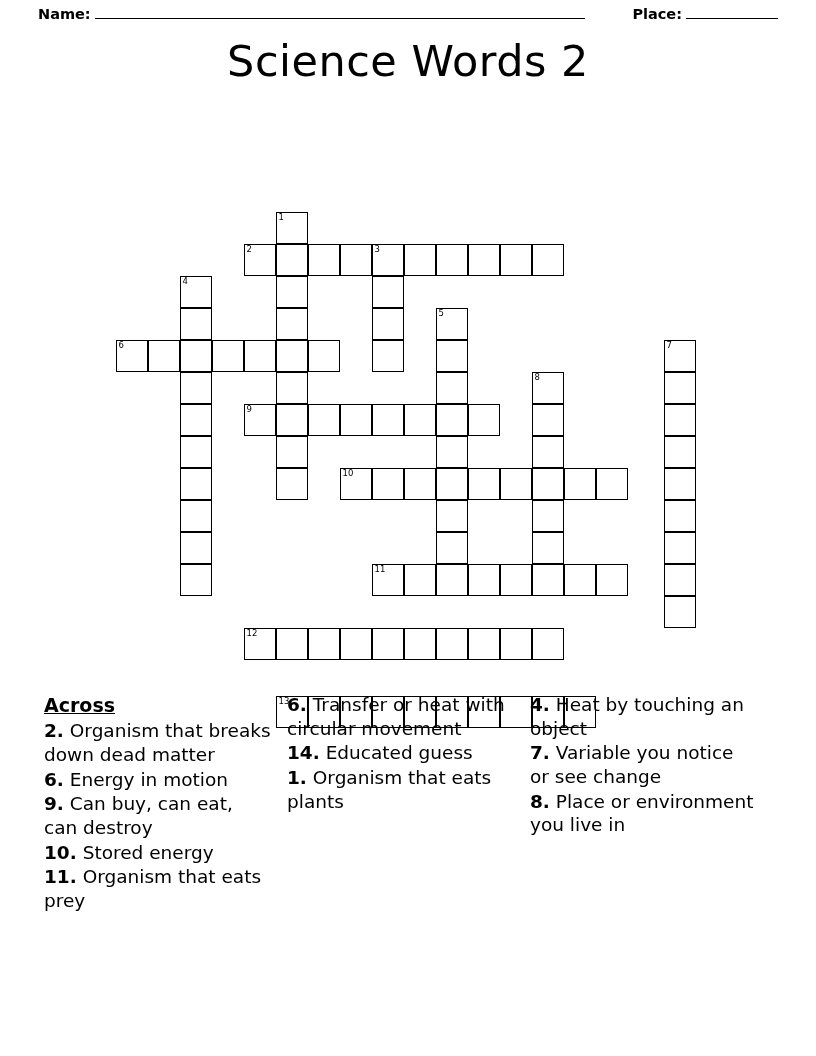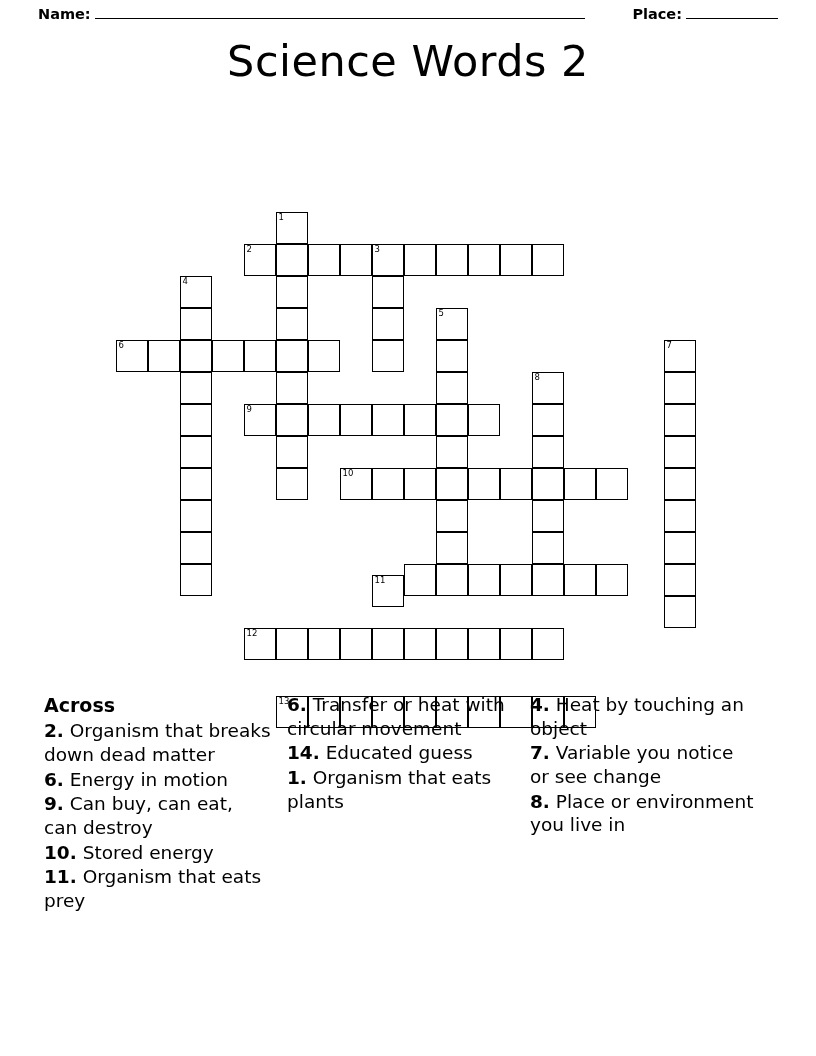--- a/index.html
+++ b/index.html
@@ -94,20 +94,21 @@
     font-size: 18.5px;
     line-height: 1.28;
   }
   .clue-col {
     width: 243px;
     box-sizing: border-box;
     padding-right: 16px;
   }
   .clue-heading {
     font-weight: bold;
+    text-decoration: underline;
     margin-bottom: 2px;
     font-size: 19px;
   }
   .clue {
     margin-bottom: 1px;
   }
   .clue b { font-weight: bold; }
 </style>
 </head>
 <body>
@@ -208,21 +209,21 @@
     <div class="cell" style="left: 276px; top: 363px;"></div>
     <div class="cell" style="left: 664px; top: 363px;"></div>
     <div class="cell" style="left: 180px; top: 395px;"></div>
     <div class="cell" style="left: 436px; top: 395px;"></div>
     <div class="cell" style="left: 532px; top: 395px;"></div>
     <div class="cell" style="left: 664px; top: 395px;"></div>
     <div class="cell" style="left: 180px; top: 427px;"></div>
     <div class="cell" style="left: 436px; top: 427px;"></div>
     <div class="cell" style="left: 532px; top: 427px;"></div>
     <div class="cell" style="left: 664px; top: 427px;"></div>
-    <div class="cell" style="left: 372px; top: 470px;">
+    <div class="cell" style="left: 372px; top: 459px;">
       <span class="num">11</span>
     </div>
     <div class="cell" style="left: 404px; top: 459px;"></div>
     <div class="cell" style="left: 436px; top: 459px;"></div>
     <div class="cell" style="left: 468px; top: 459px;"></div>
     <div class="cell" style="left: 500px; top: 459px;"></div>
     <div class="cell" style="left: 532px; top: 459px;"></div>
     <div class="cell" style="left: 564px; top: 459px;"></div>
     <div class="cell" style="left: 596px; top: 459px;"></div>
     <div class="cell" style="left: 180px; top: 459px;"></div>

